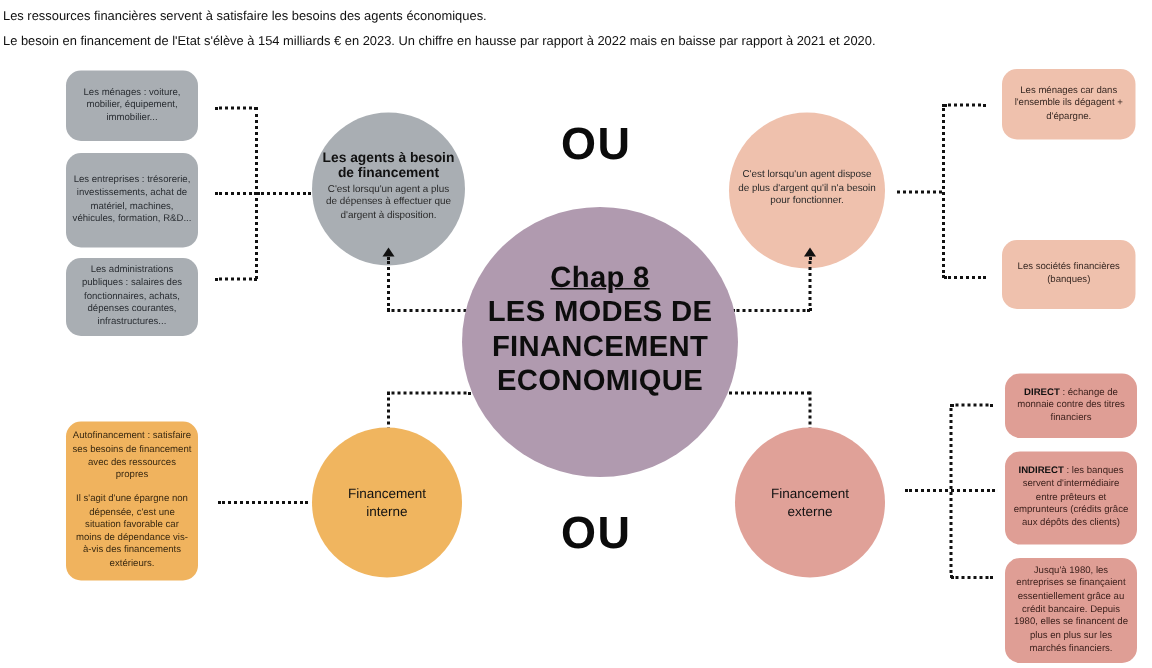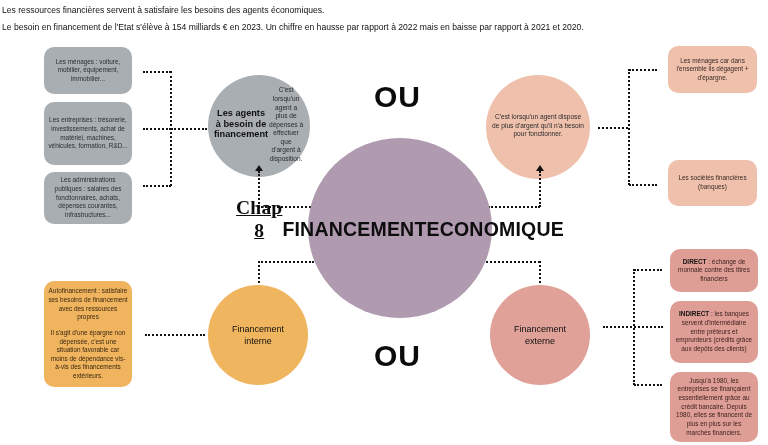--- a/index.html
+++ b/index.html
@@ -3,21 +3,21 @@
 <meta charset="utf-8">
 <style>
   html, body { margin:0; padding:0; background:#ffffff; }
   body { width:768px; height:445px; position:relative; overflow:hidden; font-family:"Liberation Sans", sans-serif; color:#111; }
   .intro { position:absolute; left:2px; font-size:8.6px; font-weight:normal; white-space:nowrap; color:#111; }
   .box { position:absolute; border-radius:10px; display:flex; align-items:center; justify-content:center; text-align:center; font-size:6.4px; line-height:1.35; color:#222; padding:3px 4px; box-sizing:border-box; }
   .box.grey { background:#a9aeb3; color:#2a2e33; }
   .box.peach { background:#efc1ad; color:#3a2a24; }
   .box.orange { background:#f0b35e; color:#3a2a12; }
   .box.rose { background:#df9e95; color:#3a1f1b; }
-  .circle { position:absolute; border-radius:50%; display:flex; flex-direction:row; align-items:center; justify-content:center; text-align:center; box-sizing:border-box; }
+  .circle { position:absolute; border-radius:50%; display:flex; flex-direction:column; align-items:center; justify-content:center; text-align:center; box-sizing:border-box; }
   .c-needs { background:#a9aeb3; }
   .c-capa { background:#efc1ad; }
   .c-center { background:#b09aaf; }
   .c-int { background:#f0b55f; }
   .c-ext { background:#e0a198; }
   .ctitle { font-weight:bold; font-size:9.2px; line-height:1.15; color:#111; }
   .cdesc { font-size:6.6px; line-height:1.3; color:#2a2a2a; margin-top:2px; }
   .center-title { font-weight:bold; font-size:19.5px; line-height:1.17; color:#0d0d0d; letter-spacing:0.2px; }
   .center-chap { text-decoration:underline; }
   .fin-label { font-weight:normal; font-size:9px; line-height:1.35; color:#111; }
@@ -73,21 +73,22 @@
 <div class="dh" style="left:629px; top:184px; width:28px;"></div>
 
 <div class="box peach" style="left:668px; top:46px; width:89px; height:47px;">
   <span>Les ménages car dans l'ensemble ils dégagent + d'épargne.</span>
 </div>
 <div class="box peach" style="left:668px; top:160px; width:89px; height:46px;">
   <span>Les sociétés financières (banques)</span>
 </div>
 
 <div class="circle c-center" style="left:308px; top:138px; width:184px; height:180px; padding-top:2px;">
-  <div class="center-title center-chap" style="margin-top:-18px;font-family:Liberation Serif, serif;">Chap 8</div>
+  <div class="center-title center-chap" style="margin-top:-18px;">Chap 8</div>
+  <div class="center-title">LES MODES DE</div>
   <div class="center-title">FINANCEMENT</div>
   <div class="center-title">ECONOMIQUE</div>
 </div>
 
 <div class="dh" style="left:258px; top:261px; width:56px;"></div>
 <div class="dv" style="left:258px; top:261px; height:30px;"></div>
 <div class="tri-down" style="left:255px; top:296px;"></div>
 
 <div class="dh" style="left:486px; top:261px; width:54px;"></div>
 <div class="dv" style="left:539px; top:261px; height:30px;"></div>

